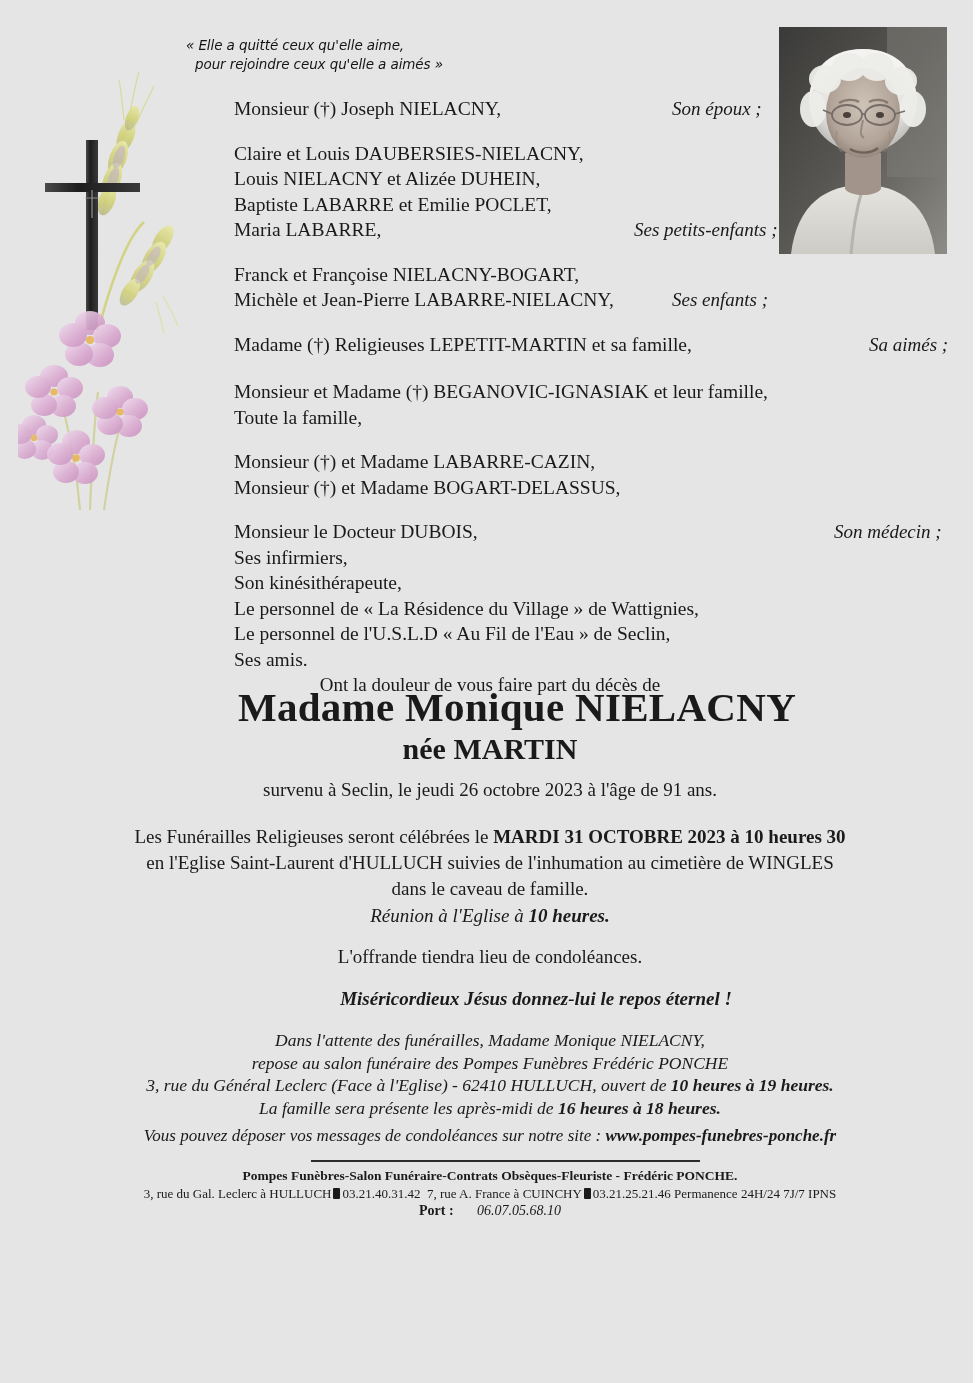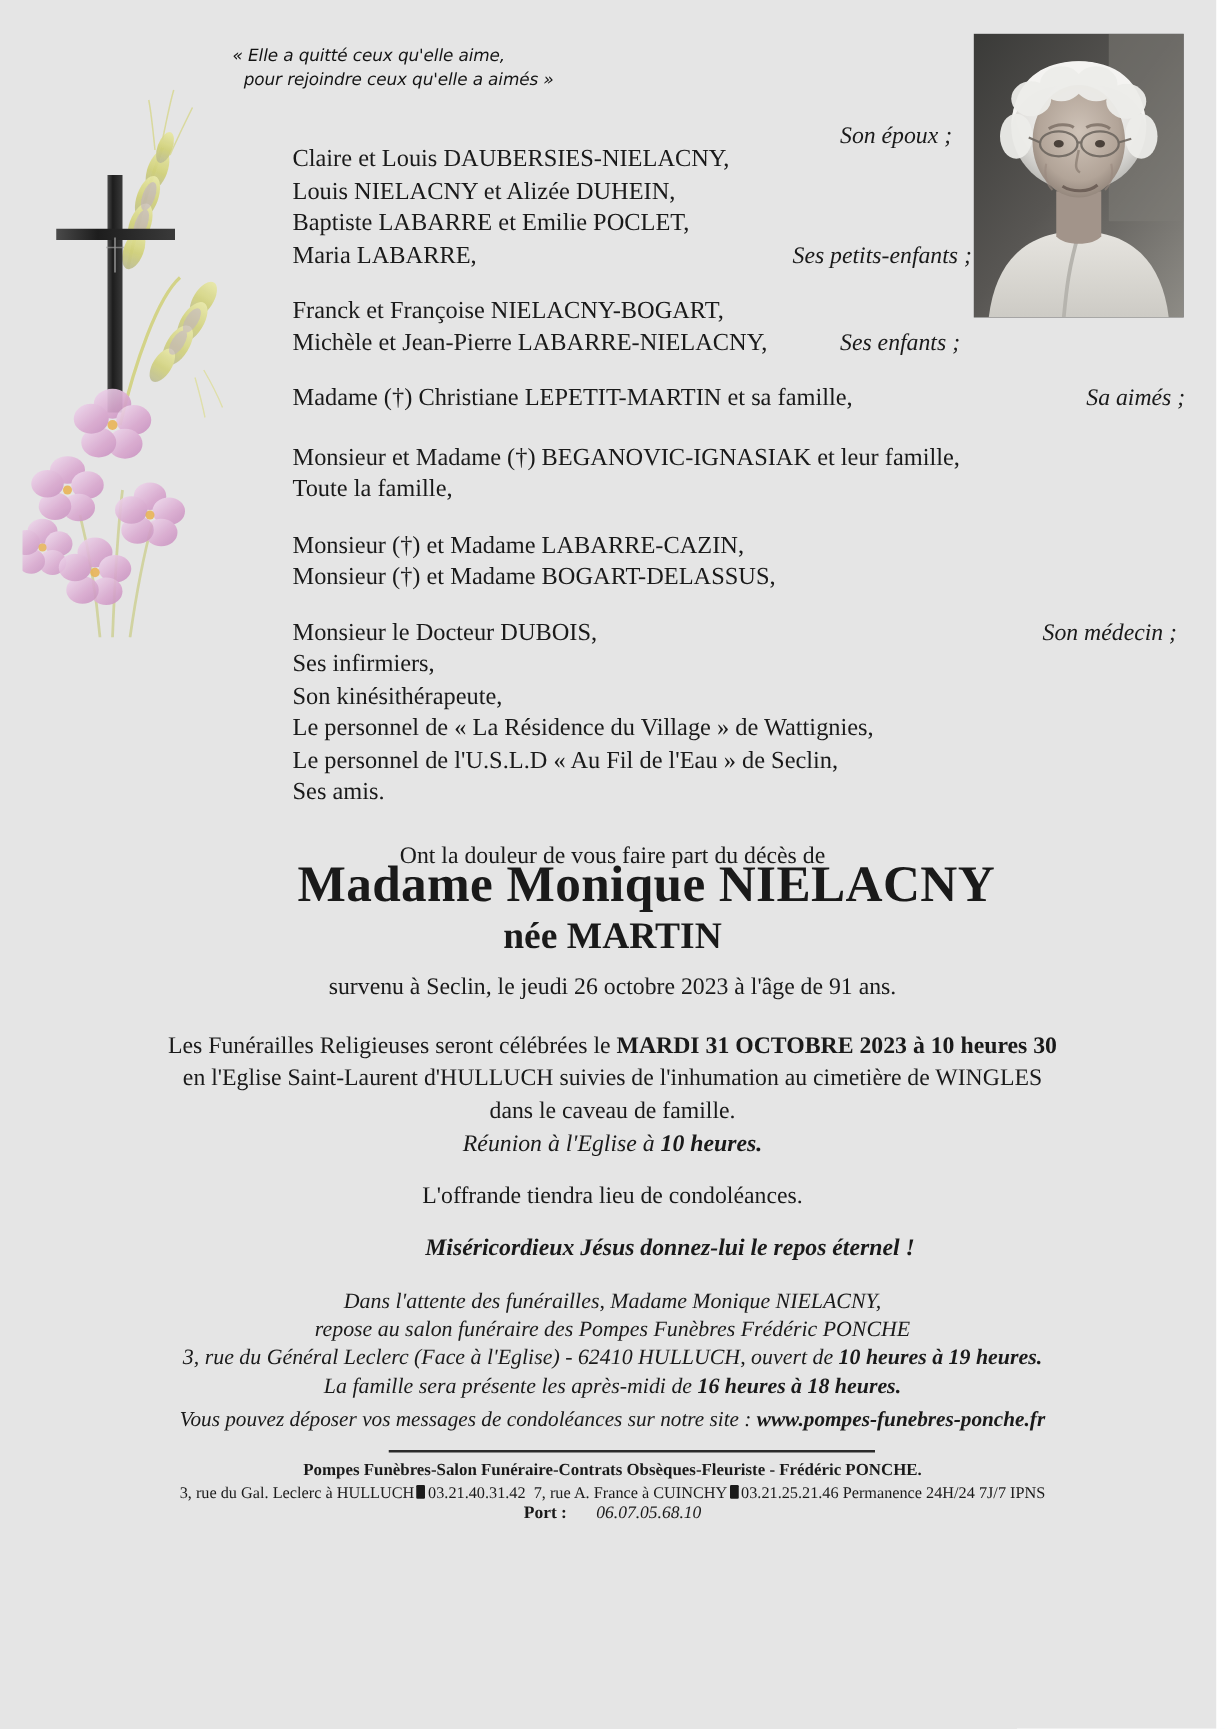--- a/index.html
+++ b/index.html
@@ -381,20 +381,23 @@
   </div>
 
   <div class="epigraph">
     <span>« Elle a quitté ceux qu'elle aime,</span>
     <span class="l2">pour rejoindre ceux qu'elle a aimés »</span>
   </div>
 
   <div class="roster">
 
     <div class="grp">
+      <div class="names">
+        <div>Monsieur (†) Joseph NIELACNY,</div>
+      </div>
       <div class="rel" style="left:672px; top:0;">Son époux ;</div>
     </div>
 
     <div class="grp">
       <div class="names">
         <div>Claire et Louis DAUBERSIES-NIELACNY,</div>
         <div>Louis NIELACNY et Alizée DUHEIN,</div>
         <div>Baptiste LABARRE et Emilie POCLET,</div>
         <div>Maria LABARRE,</div>
       </div>
@@ -404,21 +407,21 @@
     <div class="grp">
       <div class="names">
         <div>Franck et Françoise NIELACNY-BOGART,</div>
         <div>Michèle et Jean-Pierre LABARRE-NIELACNY,</div>
       </div>
       <div class="rel" style="left:672px; top:25.5px;">Ses enfants ;</div>
     </div>
 
     <div class="grp" style="margin-bottom:22px;">
       <div class="names">
-        <div>Madame (†) Christiane LEPETIT-MARTIN et sa famille,</div>
+        <div>Madame (†) Religieuses LEPETIT-MARTIN et sa famille,</div>
       </div>
       <div class="rel" style="left:869px; top:0;">Sa aimés ;</div>
     </div>
 
     <div class="grp">
       <div class="names">
         <div>Monsieur et Madame (†) BEGANOVIC-IGNASIAK et leur famille,</div>
         <div>Toute la famille,</div>
       </div>
     </div>

